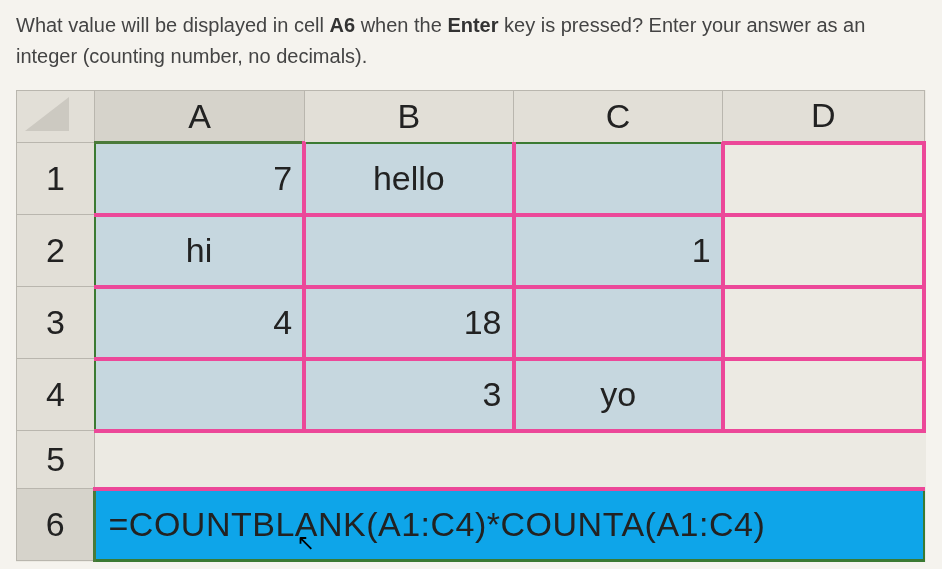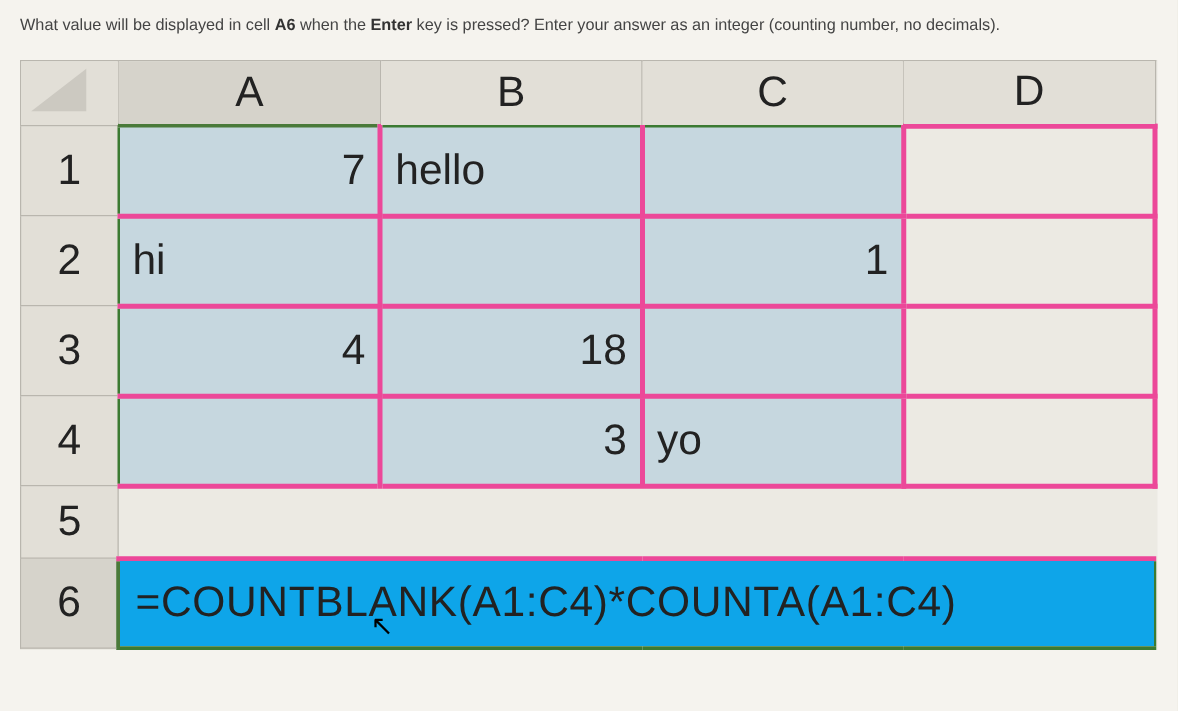--- a/index.html
+++ b/index.html
@@ -6,21 +6,21 @@
     body {
       font-family: Arial, Helvetica, sans-serif;
       background: #f5f3ee;
       width: 942px;
       height: 569px;
       overflow: hidden;
       color: #333;
     }
     .question {
       padding: 10px 16px 18px 16px;
-      font-size: 13px;
+      font-size: 20px;
       line-height: 1.55;
       color: #444;
     }
     .question b { font-weight: 700; color: #333; }
     .sheet-wrap {
       padding: 0 16px;
     }
     table.sheet {
       border-collapse: collapse;
       width: 100%;
@@ -78,21 +78,21 @@
     td {
       border: 4px solid #ec4899;
       padding: 0 10px;
       height: 72px;
       vertical-align: middle;
       background: #eceae3;
     }
     td.sel { background: #c6d7df; }
     td.noborder { border-left: none; border-right: none; }
     td.num { text-align: right; }
-    td.txt { text-align: left; }
+    td.txt { text-align: center; }
     
     td.formula {
       background: #0ea5e9;
       font-size: 34px;
       border-top: 1px solid #bfbcb3;
       border-left: 2px solid #3b7a32;
       border-right: 2px solid #3b7a32;
       border-bottom: 3px solid #3b7a32;
       padding-left: 12px;
       position: relative;

